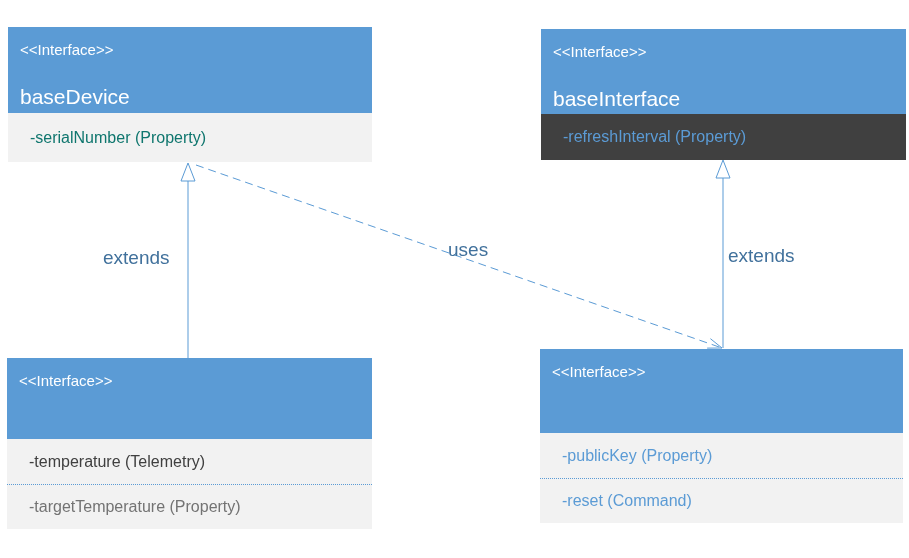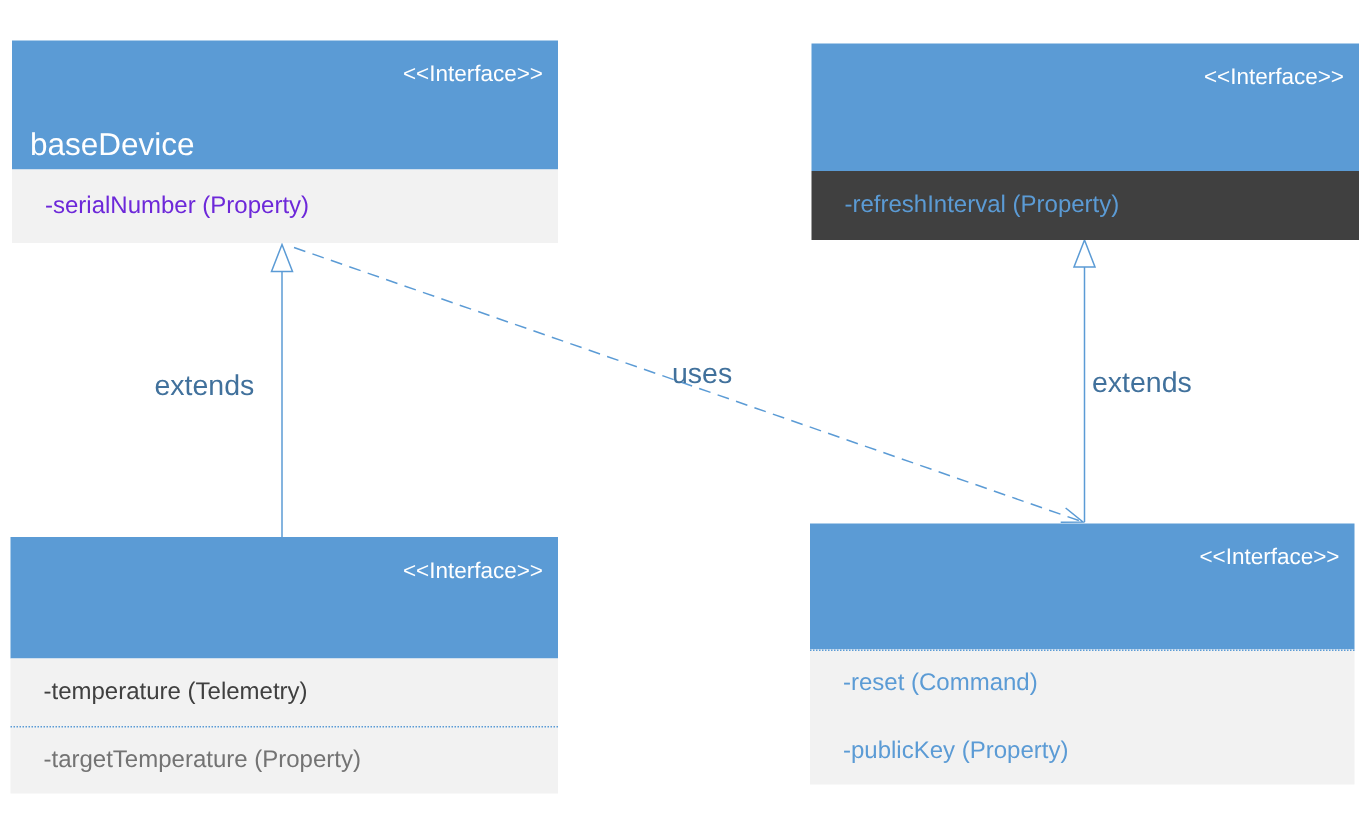--- a/index.html
+++ b/index.html
@@ -22,21 +22,20 @@
     position: absolute;
   }
   .node-header {
     box-sizing: border-box;
     padding: 13px 10px 0 12px;
   }
   .stereotype {
     font-size: 15px;
     line-height: 20px;
     white-space: pre;
-    text-align: right;
   }
   .iname {
     font-size: 21px;
     line-height: 26px;
     margin-top: 24px;
     white-space: pre;
   }
   .member-row {
     display: flex;
     align-items: center;
@@ -69,42 +68,43 @@
     </svg>
     <div class="edge-label" style="left: 103px; top: 246px; color: rgb(65, 113, 156);">extends</div>
     <div class="edge-label" style="left: 728px; top: 244px; color: rgb(65, 113, 156);">extends</div>
     <div class="edge-label" style="left: 448px; top: 238px; color: rgb(65, 113, 156);">uses</div>
     <div class="node" style="left: 8px; top: 27px; width: 364px;">
       <div class="node-header" style="height: 86px; background: rgb(91, 155, 213); color: rgb(255, 255, 255);">
         <div class="stereotype">&lt;&lt;Interface&gt;&gt;</div>
         <div class="iname">baseDevice</div>
       </div>
       <div class="node-body" style="background: rgb(242, 242, 242);">
-        <div class="member-row" style="height: 49px; color: #6d28d9;"><span class="member-label">-serialNumber (Property)</span></div>
+        <div class="member-row" style="height: 49px; color: #0f766e;"><span class="member-label">-serialNumber (Property)</span></div>
       </div>
     </div>
     <div class="node" style="left: 541px; top: 29px; width: 365px;">
       <div class="node-header" style="height: 85px; background: rgb(91, 155, 213); color: rgb(255, 255, 255);">
         <div class="stereotype">&lt;&lt;Interface&gt;&gt;</div>
+        <div class="iname">baseInterface</div>
       </div>
       <div class="node-body" style="background: #404040;">
         <div class="member-row" style="height: 46px; color: rgb(91, 155, 213);"><span class="member-label">-refreshInterval (Property)</span></div>
       </div>
     </div>
     <div class="node" style="left: 7px; top: 358px; width: 365px;">
       <div class="node-header" style="height: 81px; background: rgb(91, 155, 213); color: rgb(255, 255, 255);">
         <div class="stereotype">&lt;&lt;Interface&gt;&gt;</div>
       </div>
       <div class="node-body" style="background: rgb(242, 242, 242);">
         <div class="member-row" style="height: 45px; color: #404040;"><span class="member-label">-temperature (Telemetry)</span></div>
         <div class="member-row divided" style="height: 45px; color: #737373; border-top-color: rgb(91, 155, 213);"><span class="member-label">-targetTemperature (Property)</span></div>
       </div>
     </div>
     <div class="node" style="left: 540px; top: 349px; width: 363px;">
       <div class="node-header" style="height: 84px; background: rgb(91, 155, 213); color: rgb(255, 255, 255);">
         <div class="stereotype">&lt;&lt;Interface&gt;&gt;</div>
       </div>
       <div class="node-body" style="background: rgb(242, 242, 242);">
+        <div class="member-row" style="height: 45px; color: rgb(91, 155, 213);"><span class="member-label">-publicKey (Property)</span></div>
         <div class="member-row divided" style="height: 45px; color: rgb(91, 155, 213); border-top-color: rgb(91, 155, 213);"><span class="member-label">-reset (Command)</span></div>
-        <div class="member-row" style="height: 45px; color: rgb(91, 155, 213);"><span class="member-label">-publicKey (Property)</span></div>
       </div>
     </div>
   </div>
 
 </body></html>

